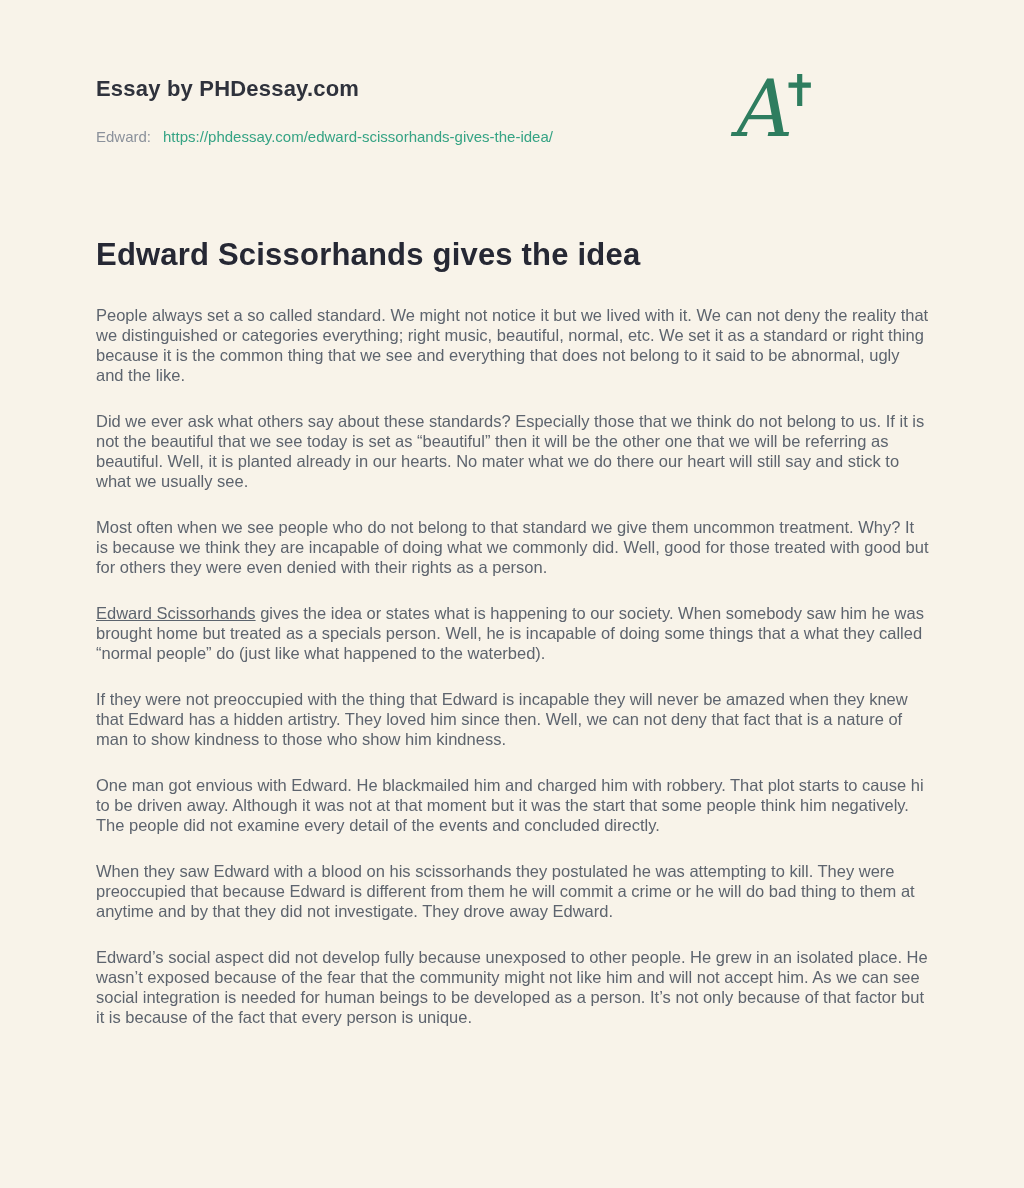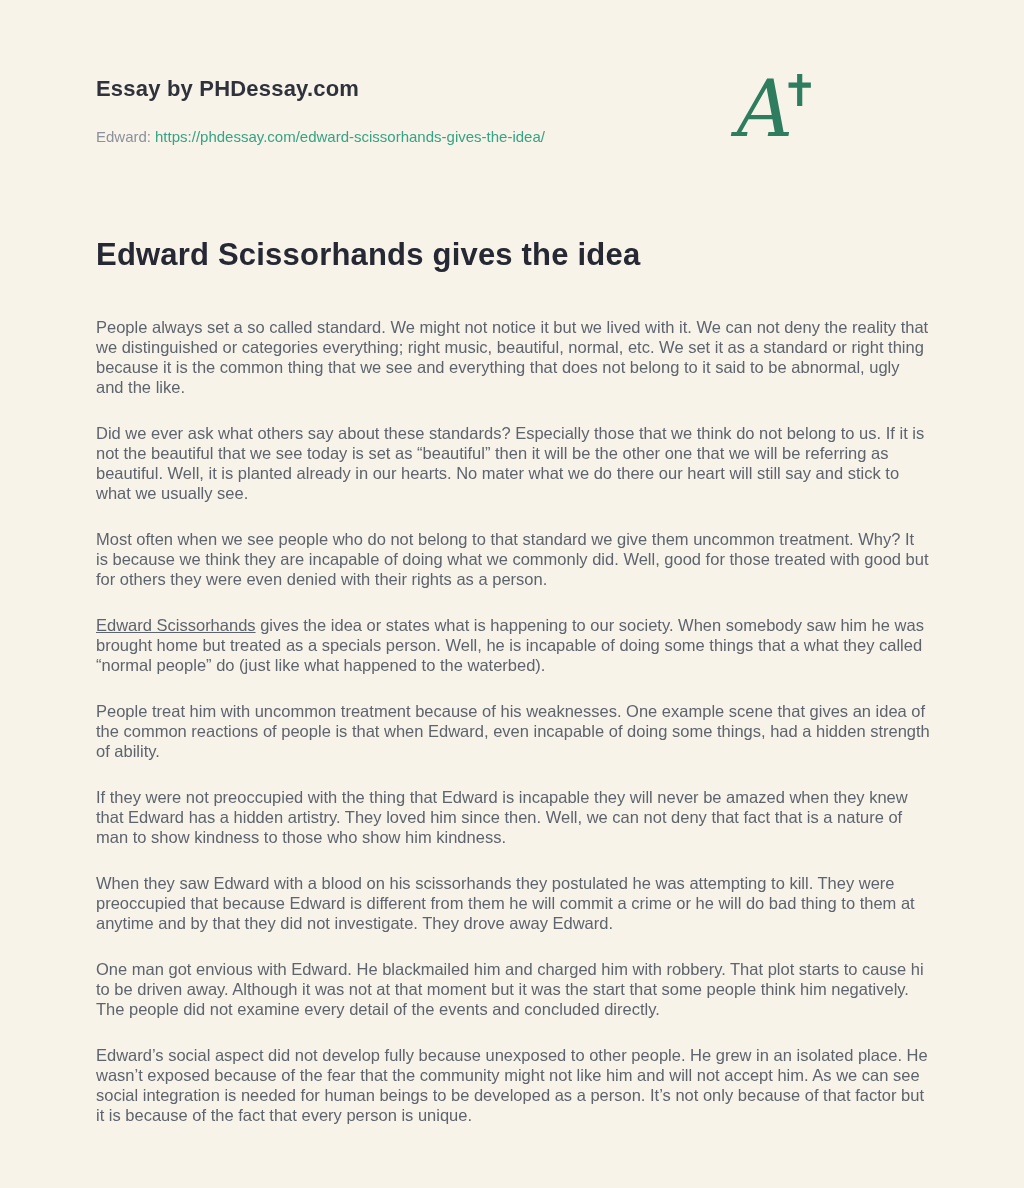--- a/index.html
+++ b/index.html
@@ -39,21 +39,21 @@
 
   .source-line {
     margin-top: 26px;
     font-size: 15px;
     color: #8b919b;
   }
 
   .source-line a {
     color: #35a384;
     text-decoration: none;
-    margin-left: 4px;
+    margin-left: 12px;
   }
 
   .logo {
     position: absolute;
     top: 70px;
     right: 100px;
     color: #2e7d5f;
     font-family: "DejaVu Serif", serif;
     font-style: italic;
     line-height: 1;
@@ -74,21 +74,21 @@
   
   .article {
     padding-top: 92px;
   }
 
   .title {
     font-size: 31px;
     font-weight: 600;
     color: #262834;
     letter-spacing: 0.2px;
-    margin-bottom: 44px;
+    margin-bottom: 32px;
   }
 
   .paragraphs p {
     font-size: 16.5px;
     line-height: 20px;
     color: #5d646e;
     margin-bottom: 26px;
     max-width: 834px;
   }
 
@@ -118,23 +118,22 @@
     </div>
 
     <div class="article">
       <h1 class="title">Edward Scissorhands gives the idea</h1>
 
       <div class="paragraphs" id="paragraphs">
           <p><span>People always set a so called standard. We might not notice it but we lived with it. We can not deny the reality that we distinguished or categories everything; right music, beautiful, normal, etc. We set it as a standard or right thing because it is the common thing that we see and everything that does not belong to it said to be abnormal, ugly and the like.</span></p>
           <p><span>Did we ever ask what others say about these standards? Especially those that we think do not belong to us. If it is not the beautiful that we see today is set as “beautiful” then it will be the other one that we will be referring as beautiful. Well, it is planted already in our hearts. No mater what we do there our heart will still say and stick to what we usually see.</span></p>
           <p><span>Most often when we see people who do not belong to that standard we give them uncommon treatment. Why? It is because we think they are incapable of doing what we commonly did. Well, good for those treated with good but for others they were even denied with their rights as a person.</span></p>
           <p><a class="inline-link" href="#">Edward Scissorhands</a><span> gives the idea or states what is happening to our society. When somebody saw him he was brought home but treated as a specials person. Well, he is incapable of doing some things that a what they called “normal people” do (just like what happened to the waterbed).</span></p>
-          <p><span>People treat him with uncommon treatment because of his weaknesses. One example scene that gives an idea of the common reactions of people is that when Edward, even incapable of doing some things, had a hidden strength of ability.</span></p>
           <p><span>If they were not preoccupied with the thing that Edward is incapable they will never be amazed when they knew that Edward has a hidden artistry. They loved him since then. Well, we can not deny that fact that is a nature of man to show kindness to those who show him kindness.</span></p>
+          <p><span>One man got envious with Edward. He blackmailed him and charged him with robbery. That plot starts to cause hi to be driven away. Although it was not at that moment but it was the start that some people think him negatively. The people did not examine every detail of the events and concluded directly.</span></p>
           <p><span>When they saw Edward with a blood on his scissorhands they postulated he was attempting to kill. They were preoccupied that because Edward is different from them he will commit a crime or he will do bad thing to them at anytime and by that they did not investigate. They drove away Edward.</span></p>
-          <p><span>One man got envious with Edward. He blackmailed him and charged him with robbery. That plot starts to cause hi to be driven away. Although it was not at that moment but it was the start that some people think him negatively. The people did not examine every detail of the events and concluded directly.</span></p>
           <p><span>Edward’s social aspect did not develop fully because unexposed to other people. He grew in an isolated place. He wasn’t exposed because of the fear that the community might not like him and will not accept him. As we can see social integration is needed for human beings to be developed as a person. It’s not only because of that factor but it is because of the fact that every person is unique.</span></p>
         </div>
     </div>
 
   </div>
 
 </div>
 
 </body></html>

